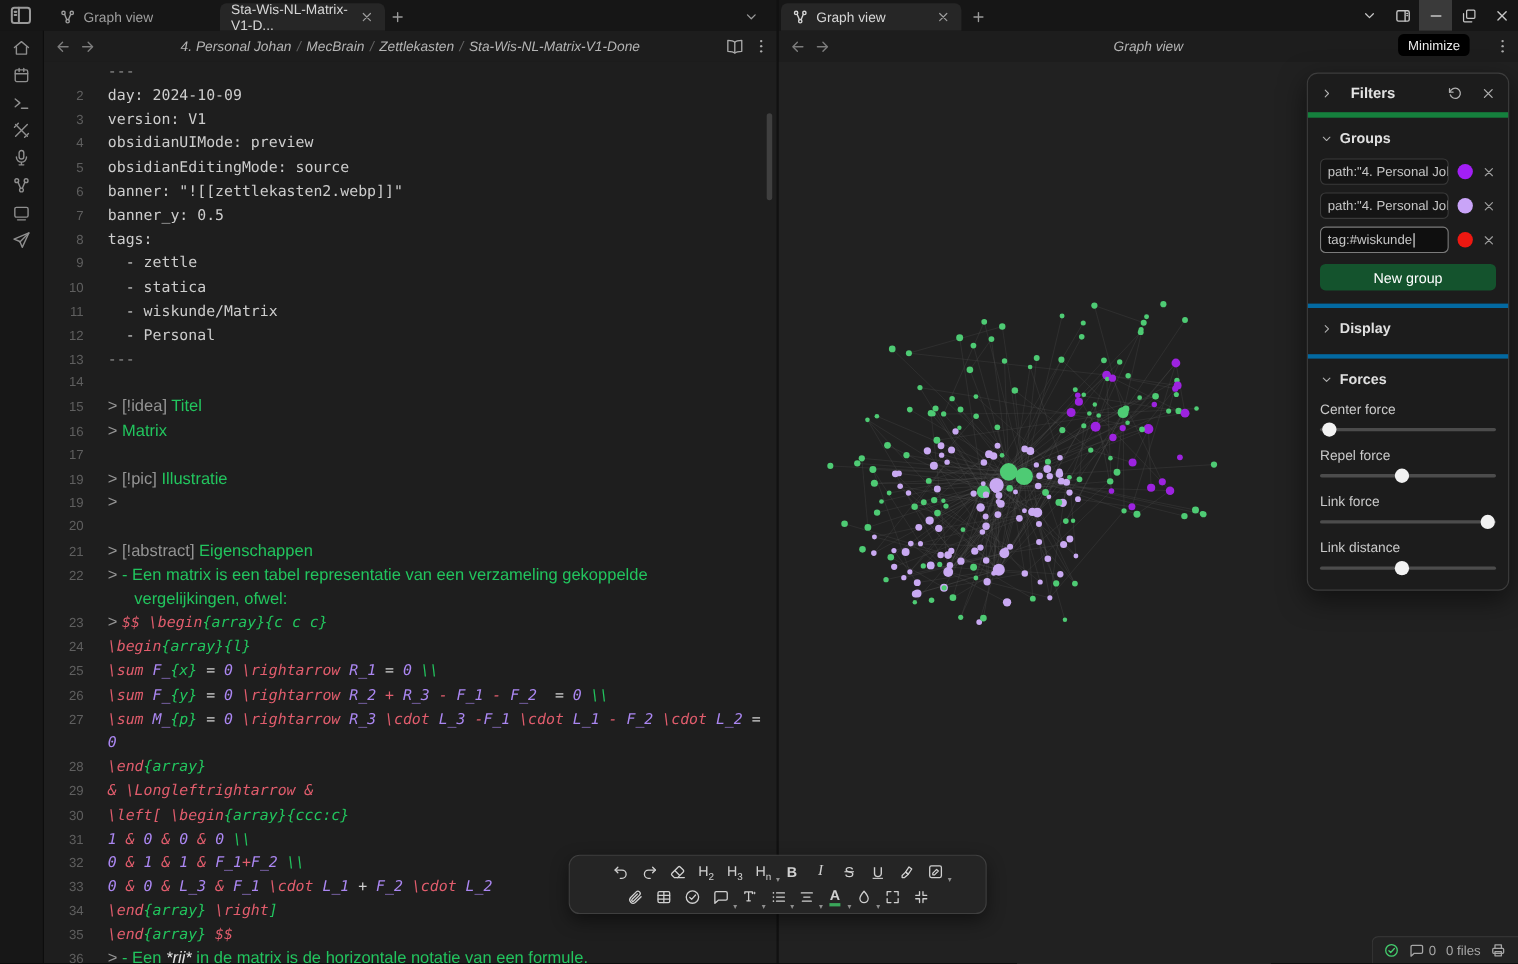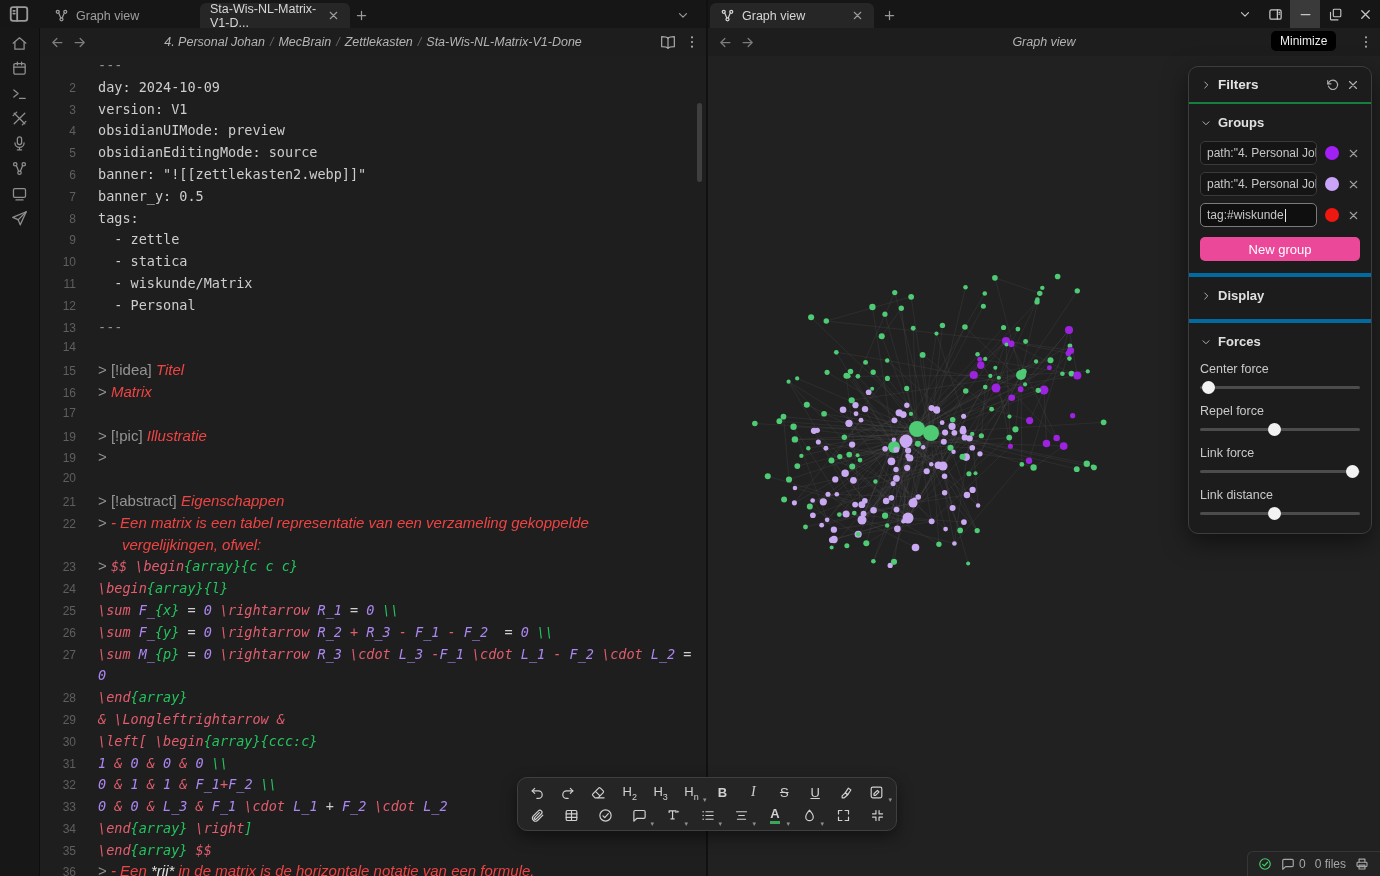--- a/index.html
+++ b/index.html
@@ -41,35 +41,35 @@
 
   
   .editor { position:absolute; left:40px; top:56px; width:666px; height:820px; background:#1e1e1e; overflow:hidden; }
   .doc { position:absolute; left:0; top:-2px; width:100%; }
   .docrow { display:flex; align-items:baseline; height:21.8px; line-height:21.8px; white-space:pre; }
   .gutter { width:36px; flex:0 0 36px; text-align:right; font-size:12px; color:#5f5f5f; }
   .code { margin-left:22px; }
   .fm { font-family:"DejaVu Sans Mono", monospace; font-size:13.5px; color:#cdcdcd; }
   .dl { font-family:"DejaVu Sans Mono", monospace; font-size:13.5px; color:#8f8f8f; }
   .q  { font-size:15px; color:#949494; }
-  .t  { font-size:15px; color:#ef4444;font-style:italic; }
+  .t  { font-size:15px; color:#22c55e; }
   .em { font-size:15px; color:#e2e2e2; font-style:italic; }
   .mr { font-family:"DejaVu Sans Mono", monospace; font-size:13.5px; font-style:italic; color:#e25d6d; }
   .mc { font-family:"DejaVu Sans Mono", monospace; font-size:13.5px; font-style:italic; color:#22c55e; }
   .mp { font-family:"DejaVu Sans Mono", monospace; font-size:13.5px; font-style:italic; color:#ab87f2; }
   .mo { font-family:"DejaVu Sans Mono", monospace; font-size:13.5px; font-style:italic; color:#cfcfcf; }
   .scrollbar { position:absolute; left:657px; top:47px; width:5px; height:79px; background:#3f3f3f; border-radius:3px; }
 
   
   .graphpane { position:absolute; left:708px; top:56px; width:672px; height:820px; background:#212121; }
   .graph-svg { position:absolute; left:0; top:0; }
 
   
   .filters-panel { position:absolute; left:1188px; top:66px; width:184px; background:#1c1c1c; border:1px solid #3d3d3d; border-radius:10px; box-shadow:0 8px 24px rgba(0,0,0,.5); z-index:20; font-size:13px; }
-  .fp-header { display:flex; align-items:center; gap:6px; padding:10px 11px; border-bottom:2px solid #15803d;justify-content:center; }
+  .fp-header { display:flex; align-items:center; gap:16px; padding:10px 11px; border-bottom:5px solid #15803d;justify-content:center; }
   .fp-title { font-weight:bold; font-size:13.5px; color:#e3e3e3; flex:1; }
   .fp-ic { width:14px; height:14px; color:#b0b0b0; }
   .fp-ic.sm { width:12px; height:12px; }
   .fp-section { padding:8px 11px 12px; }
   .fp-section + .fp-section { border-top:4px solid #0369a1; }
   .fp-sec-head { display:flex; align-items:center; gap:6px; font-weight:bold; color:#e0e0e0; padding:3px 0 4px; }
   .group-row { display:flex; align-items:center; margin-top:7px; gap:8px; }
   .group-input { width:122px; height:24px; background:#151515; border:1px solid #3a3a3a; border-radius:5px; padding:0 6px; font-size:12px; color:#c6c6c6; overflow:hidden; white-space:nowrap; display:flex; align-items:center; }
   .group-input.focused { border-color:#7b7b7b; background:#0f0f0f; }
   .caret { display:inline-block; width:1px; height:13px; background:#eaeaea; margin-left:1px; }
@@ -77,21 +77,21 @@
   .group-x { color:#9e9e9e; display:flex; }
   .group-x .ic { width:13px; height:13px; }
   .new-group-btn { margin-top:10px; height:24px; border-radius:5px; color:#fff; font-size:13px; display:flex; align-items:center; justify-content:center; }
   .force-label { margin-top:9px; font-size:12.5px; color:#c9c9c9; font-weight:normal; }
   .slider { position:relative; height:16px; margin-top:3px; }
   .slider-track { position:absolute; left:0; right:0; top:7px; height:3px; background:#4c4c4c; border-radius:2px; }
   .slider-thumb { position:absolute; top:2px; width:13px; height:13px; border-radius:50%; background:#f2f2f2; }
 
   
   .ftoolbar { position:absolute; left:517px; top:777px; width:380px; height:54px; background:#252525; border:1px solid #3f3f3f; border-radius:10px; box-shadow:0 6px 16px rgba(0,0,0,.45); display:flex; flex-direction:column; justify-content:space-evenly; padding:2px 6px; z-index:30; }
-  .tb-row { display:flex; justify-content:space-between; align-items:center; }
+  .tb-row { display:flex; justify-content:center; align-items:center; }
   .tb-btn { position:relative; width:26px; height:22px; display:flex; align-items:center; justify-content:center; color:#d0d0d0; font-size:13px; }
   .tb-btn .ic { width:15px; height:15px; stroke-width:1.9; }
   .tb-dd { position:absolute; right:-2px; bottom:-1px; font-size:7px; color:#8f8f8f; }
   .tb-b { font-weight:bold; }
   .tb-i { font-style:italic; font-family:"Liberation Serif", serif; font-size:14px; }
   .tb-s { text-decoration:line-through; }
   .tb-u { text-decoration:underline; }
   .tb-a { font-weight:bold; border-bottom:3px solid #3aa65a; line-height:1; padding-bottom:1px; }
   .tb-h sub { font-size:9px; }
 
@@ -915,21 +915,21 @@
               <span class="caret"></span>
             </div>
             <div class="group-dot" style="background: rgb(238, 24, 17);"></div>
             <span class="group-x">
               <svg class="ic" viewBox="0 0 24 24">
                 <path d="M6 6l12 12M18 6 6 18"></path>
               </svg>
             </span>
           </div>
         </div>
-      <div class="new-group-btn" id="new-group" style="background: #ec4899;">New group</div>
+      <div class="new-group-btn" id="new-group" style="background: #14532d;">New group</div>
     </div>
     <div class="fp-section">
       <div class="fp-sec-head">
         <svg class="fp-ic ic sm" viewBox="0 0 24 24">
             <path d="M9.5 6l6 6-6 6"></path>
           </svg>
         <span>Display</span>
       </div>
     </div>
     <div class="fp-section">

